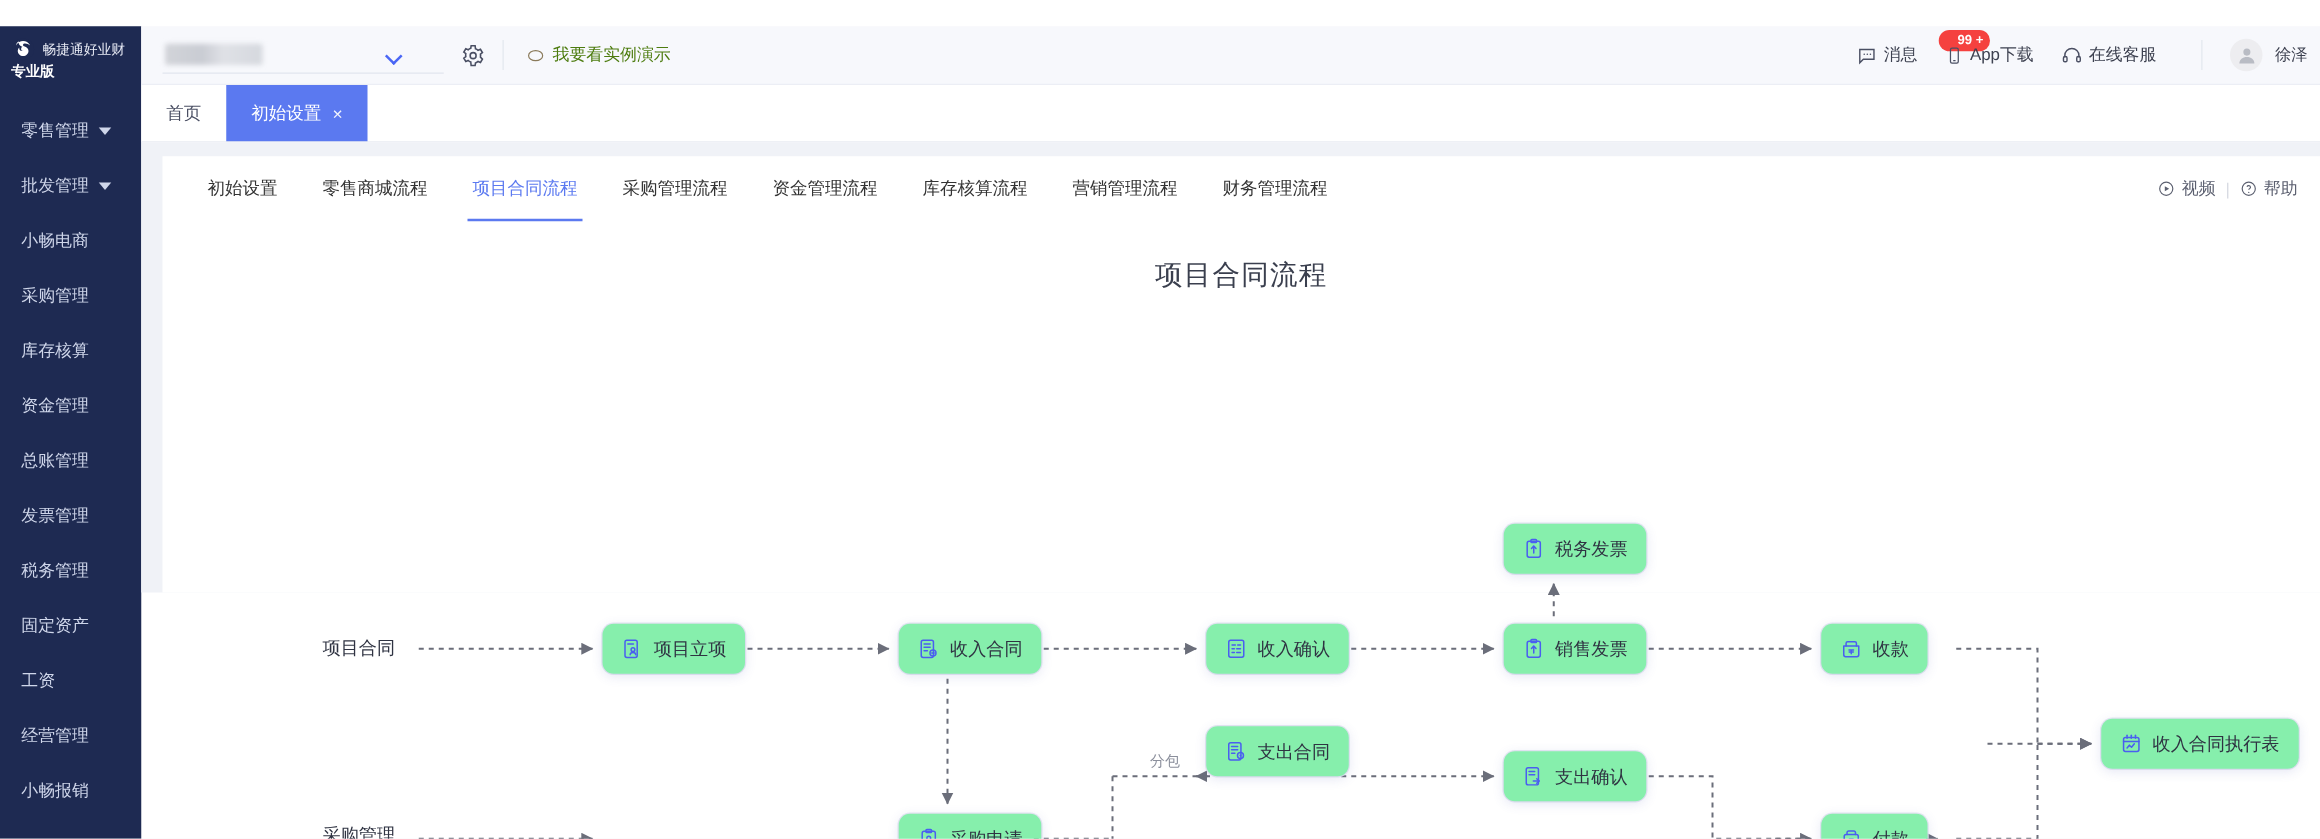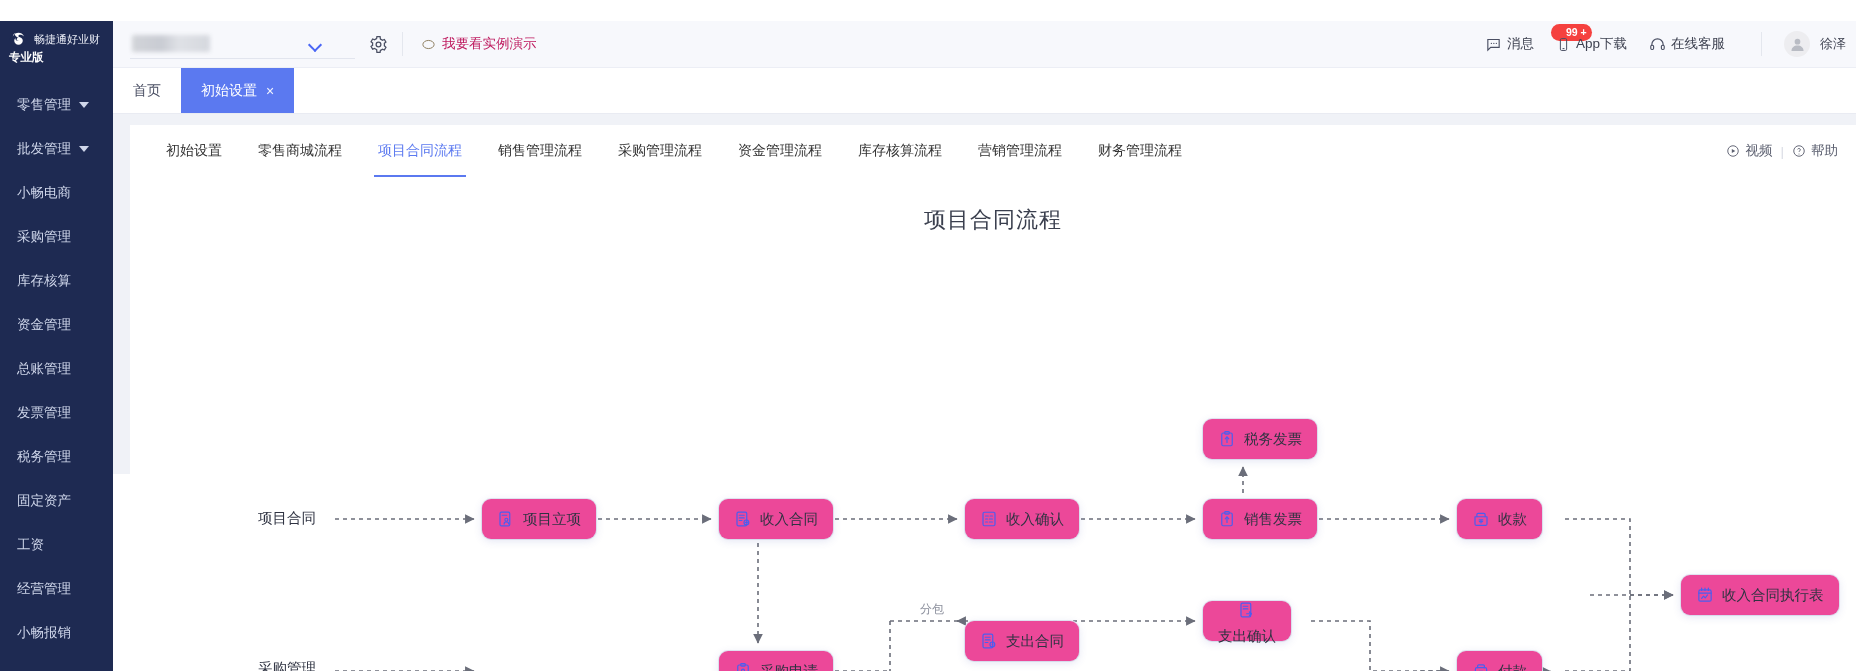--- a/index.html
+++ b/index.html
@@ -64,21 +64,21 @@
   }
   .chev-down:before{
     content:""; position:absolute; left:0; top:0; width:8px;height:8px;
     border-right:2px solid #4a66f5; border-bottom:2px solid #4a66f5;
     transform:rotate(45deg);
   }
   .gear { margin-left:14px; width:19px; height:19px; display:block; }
   .divider-v { width:1px; height:24px; background:#e4e7ee; margin-left:14px; }
   .demo-link {
     margin-left:18px; display:flex; align-items:center; gap:6px;
-    color:#be185d; font-size:13.5px; cursor:pointer;
+    color:#4d7c0f; font-size:13.5px; cursor:pointer;
   }
   .topbar-right {
     margin-left:auto; display:flex; align-items:center; gap:22px;
     padding-right:10px;
   }
   .tb-item {
     display:flex; align-items:center; gap:5px; color:#3d4150;
     font-size:13.5px; cursor:pointer; position:relative;
   }
   .badge {
@@ -140,21 +140,21 @@
   .sr-sep { color:#d8dbe3; }
 
   .flow-title {
     text-align:center; font-size:22px; color:#3a3f4e; margin-top:28px;
     letter-spacing:1px;
   }
 
   
   .canvas { position:relative; width:100%; height:420px; margin-top:18px; }
   .node {
-    position:absolute; height:40px; background:#ec4899;
+    position:absolute; height:40px; background:#86efac;
     border-radius:9px;
     box-shadow:0 2px 9px rgba(80,95,180,0.16), 0 0 0 1px rgba(228,231,242,0.9);
     display:flex; align-items:center; gap:8px; padding:0 15px;
     font-size:14.5px; color:#2f3342; white-space:nowrap; cursor:pointer;
   }
   .node .ic { width:18px; height:18px; flex:0 0 auto; display:block; }
   .rowlabel {
     position:absolute; font-size:14.5px; color:#2f3342; white-space:nowrap;
   }
   .edgelabel {
@@ -297,21 +297,20 @@
       </div>
     </div>
 
   <div class="content">
     <div class="panel">
 
       <div class="subtabs" id="subtabs">
         <div class="subtab">初始设置</div>
           <div class="subtab">零售商城流程</div>
           <div class="subtab active">项目合同流程</div>
-          <div class="subtab">销售管理流程</div>
           <div class="subtab">采购管理流程</div>
           <div class="subtab">资金管理流程</div>
           <div class="subtab">库存核算流程</div>
           <div class="subtab">营销管理流程</div>
           <div class="subtab">财务管理流程</div>
           <div class="subtabs-right">
           <span class="sr-item">
             <svg width="14" height="14" viewBox="0 0 24 24" fill="none" stroke="#5c6070" stroke-width="1.6">
               <circle cx="12" cy="12" r="9"></circle>
                 <path d="M10 8.5l6 3.5-6 3.5z" fill="#5c6070" stroke="none"></path>
@@ -460,32 +459,32 @@
           </div>
           <div class="node" style="left: 589px; top: 398px;">
             <svg class="ic" width="18" height="18" viewBox="0 0 24 24" fill="none" stroke="#4a5ef0" stroke-width="1.6" stroke-linecap="round" stroke-linejoin="round">
               <rect x="5" y="4" width="14" height="17" rx="2"></rect>
               <rect x="9" y="2" width="6" height="3.4" rx="1"></rect>
               <circle cx="12" cy="11.4" r="2"></circle>
               <path d="M8.6 18c0-2 1.6-3.2 3.4-3.2s3.4 1.2 3.4 3.2"></path>
             </svg>
             <span>采购申请</span>
           </div>
-          <div class="node" style="left: 835px; top: 368px;">
+          <div class="node" style="left: 835px; top: 328px;">
             <svg class="ic" width="18" height="18" viewBox="0 0 24 24" fill="none" stroke="#4a5ef0" stroke-width="1.6" stroke-linecap="round" stroke-linejoin="round">
               <rect x="4" y="2.8" width="13" height="18.4" rx="2"></rect>
               <line x1="7" y1="7" x2="13.5" y2="7"></line>
               <line x1="7" y1="10.5" x2="13.5" y2="10.5"></line>
               <line x1="7" y1="14" x2="10.5" y2="14"></line>
               <circle cx="16.5" cy="16.5" r="3.2"></circle>
               <circle cx="16.5" cy="16.5" r="1.1" fill="#4a5ef0" stroke="none"></circle>
             </svg>
             <span>支出合同</span>
           </div>
-          <div class="node" style="left: 1073px; top: 348px; flex-direction: column;">
+          <div class="node" style="left: 1073px; top: 348px;">
             <svg class="ic" width="18" height="18" viewBox="0 0 24 24" fill="none" stroke="#4a5ef0" stroke-width="1.6" stroke-linecap="round" stroke-linejoin="round">
               <rect x="4" y="2.8" width="13" height="18.4" rx="2"></rect>
               <line x1="7" y1="7" x2="13" y2="7"></line>
               <line x1="7" y1="10.5" x2="13" y2="10.5"></line>
               <path d="M11.5 17h6"></path>
               <path d="M15.2 14.6L17.8 17l-2.6 2.4"></path>
             </svg>
             <span>支出确认</span>
           </div>
           <div class="node" style="left: 1327px; top: 398px;">

